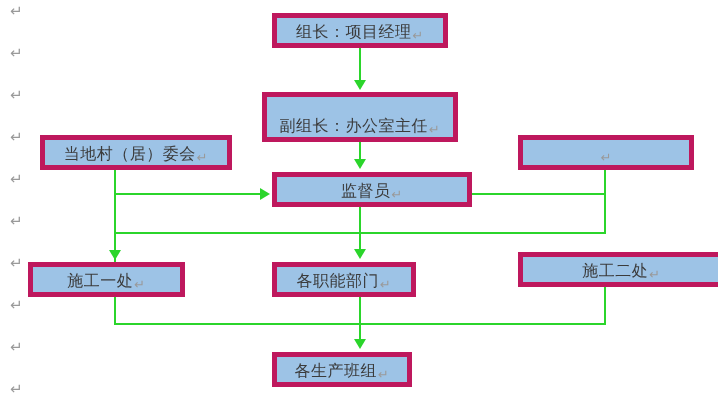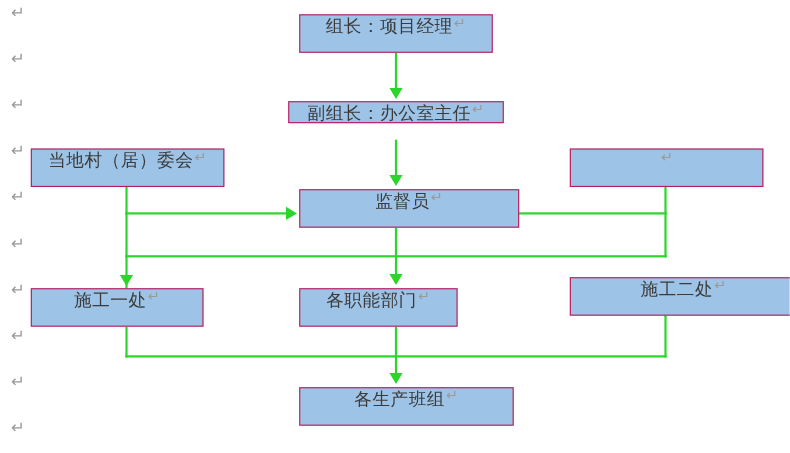--- a/index.html
+++ b/index.html
@@ -27,23 +27,23 @@
     line-height: 1;
     color: #9a9a9a;
     user-select: none;
   }
 
   
   .node {
     position: absolute;
     box-sizing: border-box;
     background: #9dc3e6;
-    border: 1px solid #be185d;
+    border: 5px solid #be185d;
     display: flex;
-    align-items: flex-start;
+    align-items: flex-end;
     justify-content: center;
     color: #3b3b3b;
     font-size: 16px;
     letter-spacing: 0.5px;
     white-space: nowrap;
     z-index: 3;
   }
   .node .ret {
     color: #9a9a9a;
     font-family: "DejaVu Sans", sans-serif;
@@ -127,26 +127,26 @@
   <div class="seg v" style="left:114px;top:297px;height:28px"></div>
   <div class="seg h" style="left:114px;top:323px;width:492px"></div>
   <div class="seg v" style="left:604px;top:285px;height:40px"></div>
   <div class="arrow down" style="left:599px;top:279px"></div>
 
   <div class="node" style="left:272px;top:13px;width:176px;height:35px">
     <span>组长：项目经理</span>
       <span class="ret">↵</span>
   </div>
 
-  <div class="node" style="left:262px;top:92px;width:196px;height:20px">
+  <div class="node" style="left:262px;top:92px;width:196px;height:50px">
     <span>副组长：办公室主任</span>
       <span class="ret">↵</span>
   </div>
 
-  <div class="node" style="left:28px;top:135px;width:176px;height:35px">
+  <div class="node" style="left:40px;top:135px;width:192px;height:35px">
     <span>当地村（居）委会</span>
       <span class="ret">↵</span>
   </div>
 
   <div class="node" style="left:518px;top:135px;width:176px;height:35px">
       <span class="ret">↵</span>
   </div>
 
   <div class="node" style="left:272px;top:172px;width:200px;height:35px">
     <span>监督员</span>
@@ -161,18 +161,18 @@
   <div class="node" style="left:272px;top:262px;width:144px;height:35px">
     <span>各职能部门</span>
       <span class="ret">↵</span>
   </div>
 
   <div class="node" style="left:518px;top:252px;width:207px;height:35px">
     <span>施工二处</span>
       <span class="ret">↵</span>
   </div>
 
-  <div class="node" style="left:272px;top:352px;width:195px;height:35px">
+  <div class="node" style="left:272px;top:352px;width:140px;height:35px">
     <span>各生产班组</span>
       <span class="ret">↵</span>
   </div>
 
 </div>
 
 </body></html>

